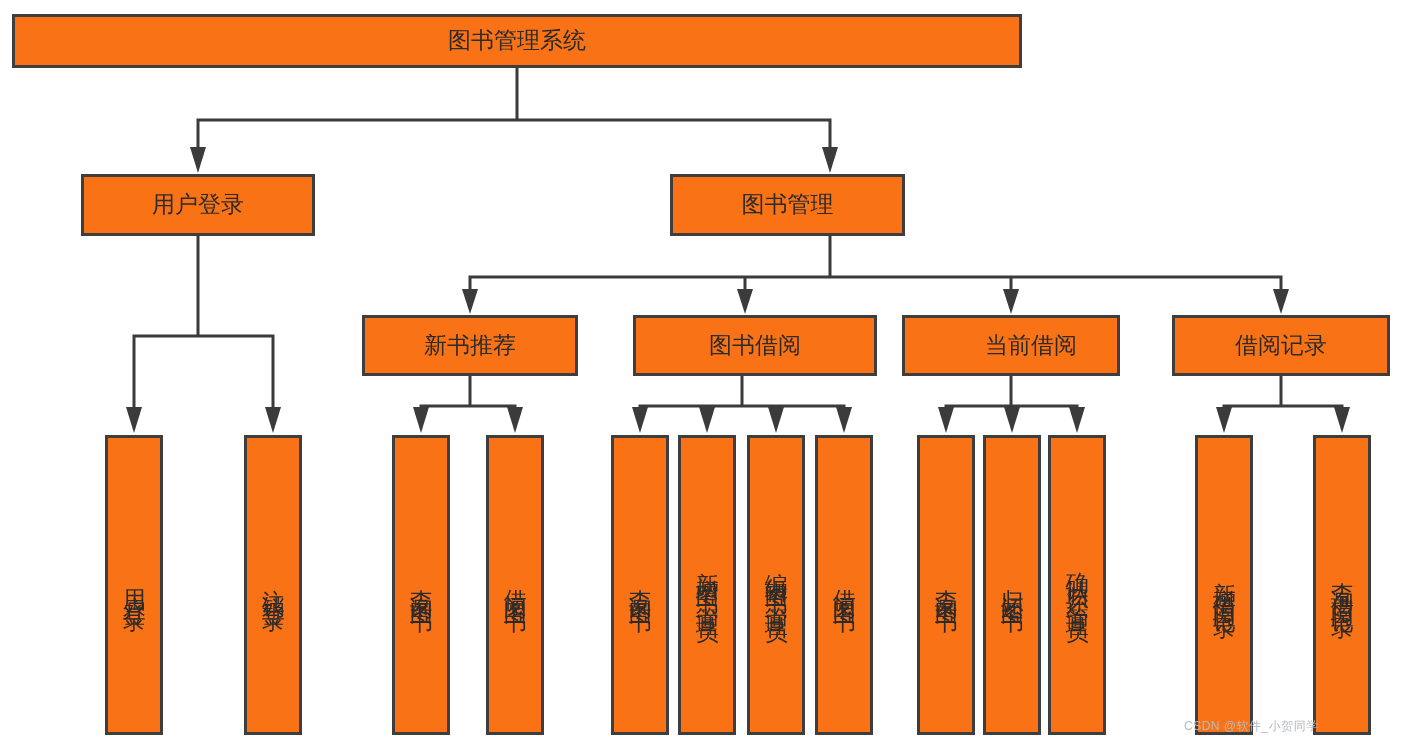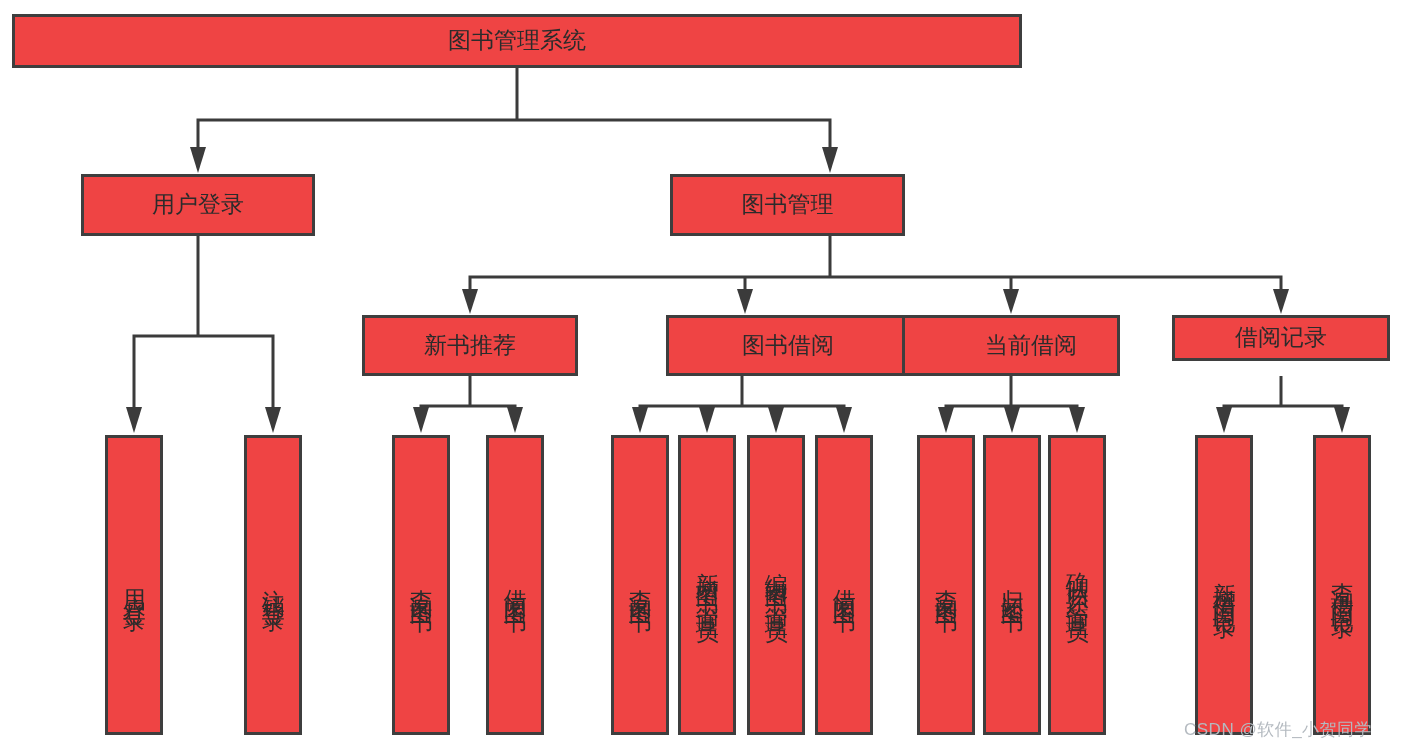--- a/index.html
+++ b/index.html
@@ -12,21 +12,21 @@
     overflow: hidden;
   }
   .wires {
     position: absolute;
     left: 0; top: 0;
     width: 1405px; height: 747px;
   }
   .box {
     position: absolute;
     box-sizing: border-box;
-    background: #ef4444;
+    background: #f97316;
     border: 3px solid #3e3e3e;
     color: #2b2b2b;
     display: flex;
     align-items: center;
     justify-content: center;
     font-size: 23px;
     line-height: 1.2;
     white-space: nowrap;
     z-index: 2;
   }
@@ -37,42 +37,42 @@
     white-space: normal;
     top: 435px;
     width: 58px;
     height: 300px;
   }
   
   .b-root   { left: 12px;   top: 14px;  width: 1010px; height: 54px; }
   .b-login  { left: 81px;   top: 174px; width: 234px;  height: 62px; }
   .b-mgmt   { left: 670px;  top: 174px; width: 235px;  height: 62px; }
   .b-nb     { left: 362px;  top: 315px; width: 216px;  height: 61px; }
-  .b-bb     { left: 633px;  top: 315px; width: 244px;  height: 61px; margin-left: 33px; }
+  .b-bb     { left: 633px;  top: 315px; width: 244px;  height: 61px; }
   .b-cb     { left: 902px;  top: 315px; width: 218px;  height: 61px; padding-left: 40px; }
-  .b-br     { left: 1172px; top: 315px; width: 218px;  height: 46px; }
+  .b-br     { left: 1172px; top: 315px; width: 218px;  height: 61px; }
   .b-l-login  { left: 105px; }
   .b-l-logout { left: 244px; }
   .b-nbq { left: 392px; }
   .b-nbb { left: 486px; }
   .b-bbq { left: 611px; }
   .b-bba { left: 678px; }
   .b-bbe { left: 747px; }
   .b-bbb { left: 815px; }
   .b-cbq { left: 917px; }
   .b-cbr { left: 983px; }
   .b-cbc { left: 1048px; }
   .b-bra { left: 1195px; }
   .b-brq { left: 1313px; }
   .watermark {
     position: absolute;
     left: 1184px;
     top: 718px;
     color: #b4bac0;
-    font-size: 17px;
+    font-size: 12px;
     letter-spacing: 0.5px;
     z-index: 5;
     white-space: nowrap;
   }
 </style>
 </head>
 <body>
 
 <div class="canvas">
 

